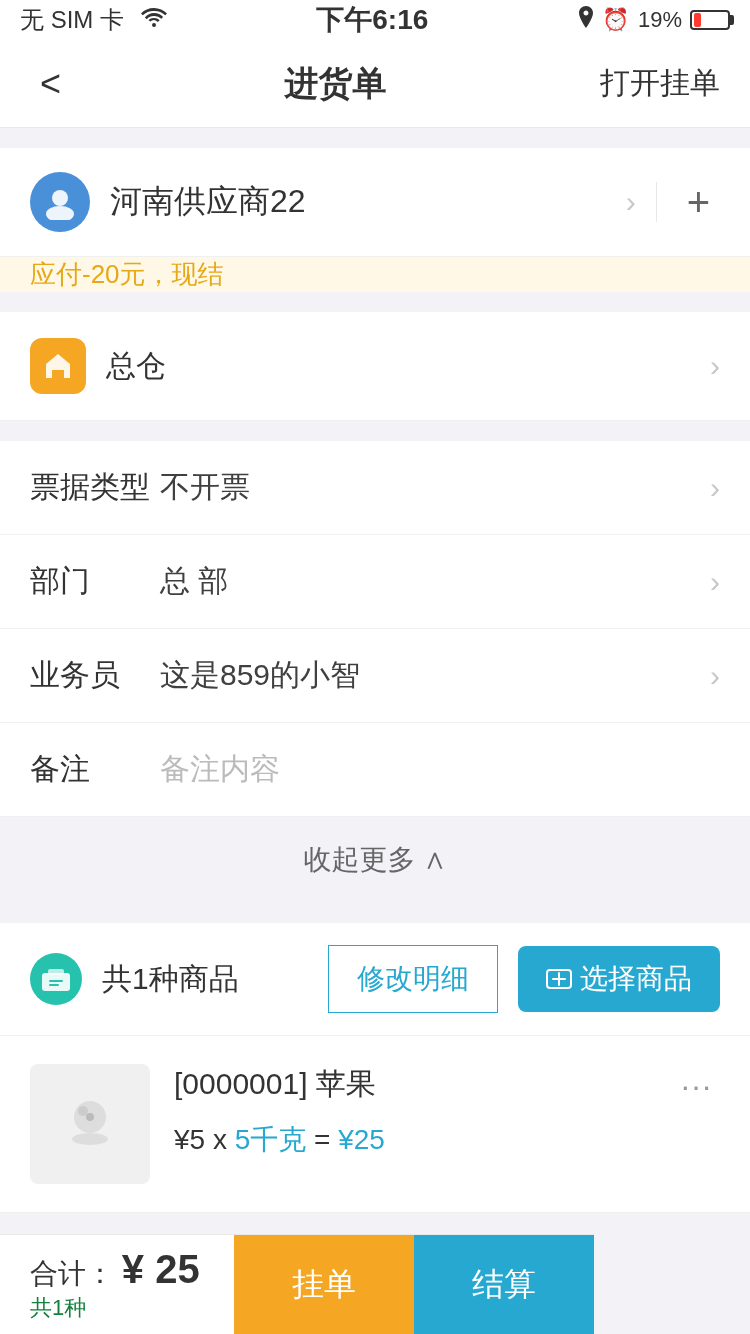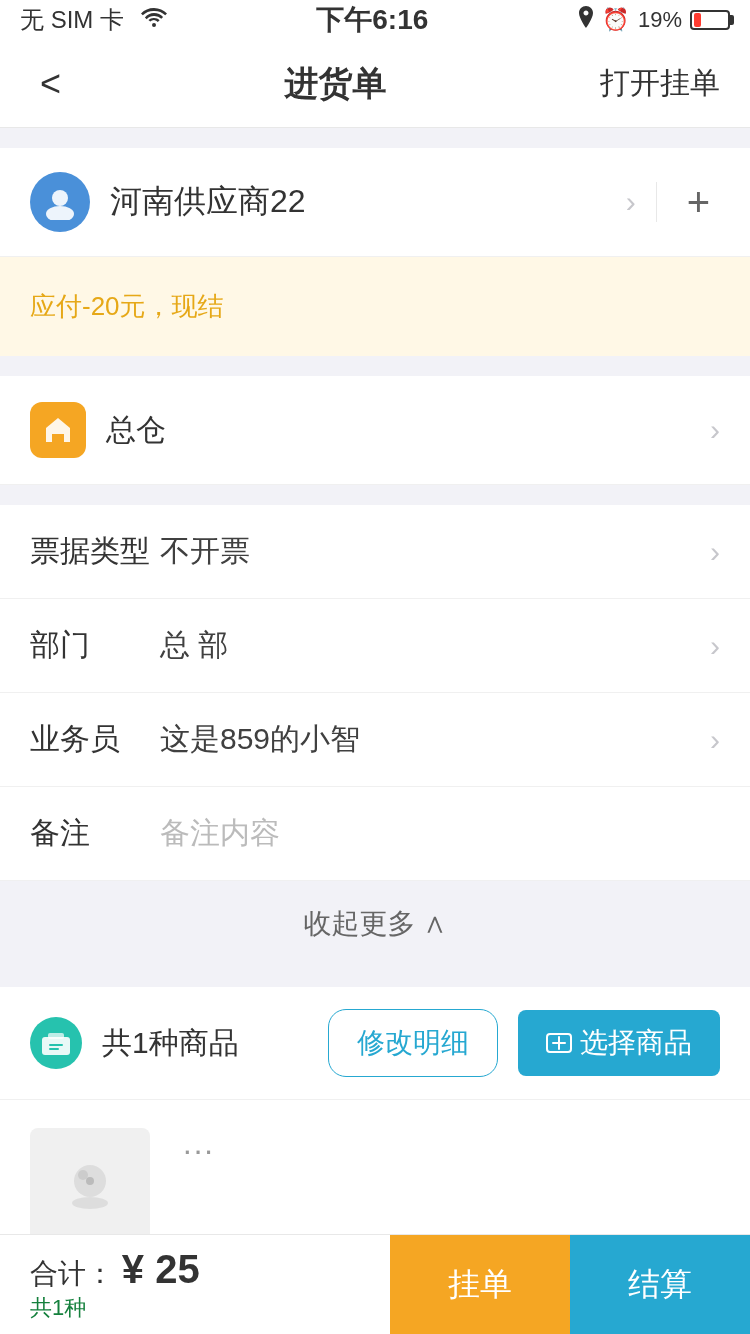--- a/index.html
+++ b/index.html
@@ -131,21 +131,21 @@
     }
     .add-btn {
       font-size: 40px;
       color: #666;
       padding: 0 10px;
     }
 
     
     .notice-bar {
       background: #fff8e6;
-      padding: 32px 30px;
+      padding: 0 30px;
       font-size: 26px;
       color: #e6a817;
     }
 
     
     .row-item {
       display: flex;
       align-items: center;
       padding: 26px 30px;
       background: #fff;
@@ -216,21 +216,21 @@
     }
     .products-count {
       flex: 1;
       font-size: 30px;
       color: #333;
     }
     .btn-outline {
       border: 1.5px solid #26a8d1;
       color: #26a8d1;
       background: #fff;
-      border-radius: 18px;
+      border-radius: 0;
       padding: 14px 28px;
       font-size: 28px;
       cursor: pointer;
     }
     .btn-primary {
       background: #26a8d1;
       color: #fff;
       border: none;
       border-radius: 8px;
       padding: 14px 28px;
@@ -277,21 +277,21 @@
       font-size: 32px;
       color: #999;
       padding: 4px 8px;
     }
 
     
     .bottom-bar {
       position: fixed;
       bottom: 0;
       left: 0;
-      width: 750px;
+      width: 594px;
       height: 100px;
       display: flex;
       align-items: center;
       background: #fff;
       border-top: 1px solid #e8e8e8;
     }
     .total-section {
       flex: 1;
       padding: 0 30px;
     }
@@ -460,20 +460,33 @@
 
     <div class="product-item">
       <div class="product-thumb">
         <svg width="70" height="70" viewBox="0 0 70 70" fill="none">
           <circle cx="35" cy="28" r="16" fill="#ddd"></circle>
           <circle cx="28" cy="22" r="5" fill="#ccc"></circle>
           <ellipse cx="35" cy="50" rx="18" ry="6" fill="#ddd"></ellipse>
           <circle cx="35" cy="28" r="4" fill="#bbb"></circle>
         </svg>
       </div>
+      <div class="product-info">
+        <div class="product-name">
+          <span>[0000001]</span>
+          <span>苹果</span>
+        </div>
+        <div class="product-price">
+          <span>¥5</span>
+          <span> x </span>
+          <span class="highlight">5千克</span>
+          <span> = </span>
+          <span class="highlight">¥25</span>
+        </div>
+      </div>
       <div class="more-btn">···</div>
     </div>
   </div>
 
 </div>
 
 <div class="bottom-bar">
   <div class="total-section">
     <div>
       <span>合计：</span>

